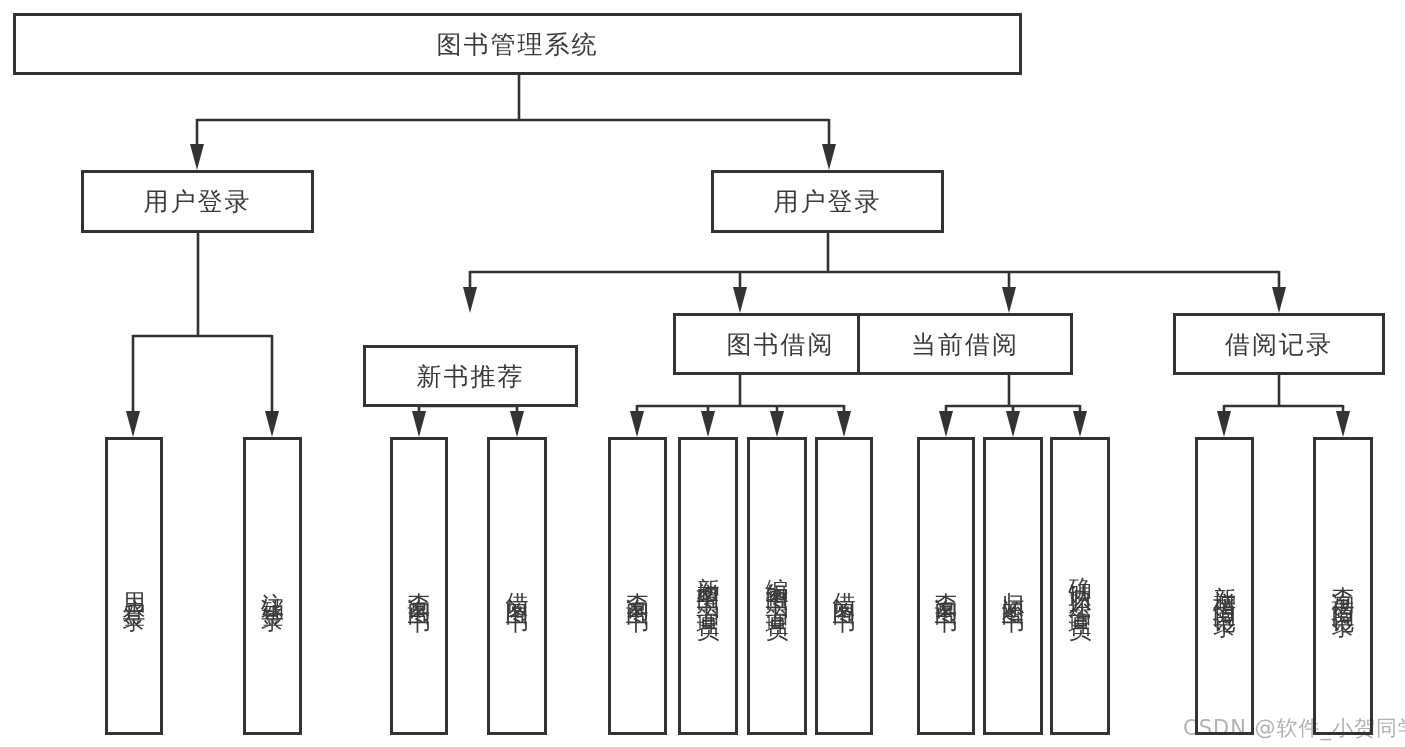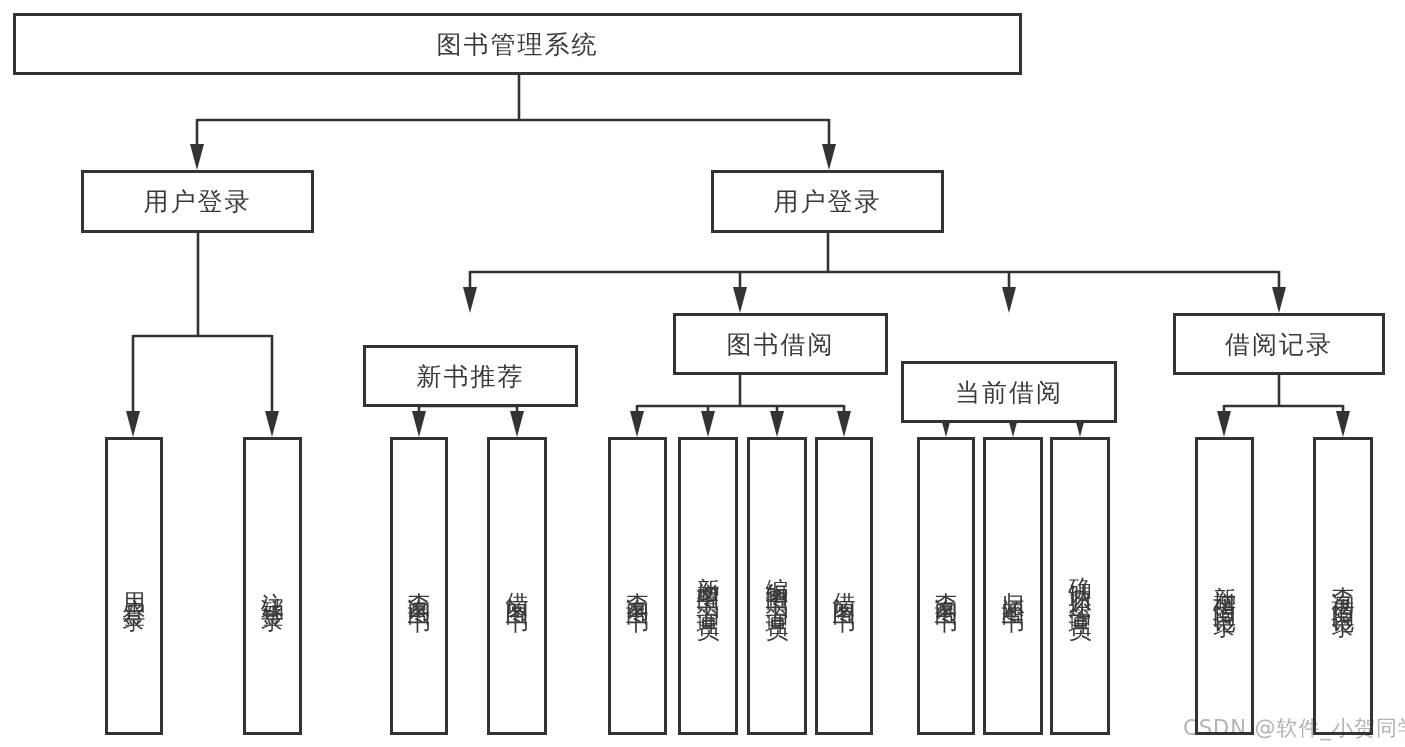--- a/index.html
+++ b/index.html
@@ -157,21 +157,21 @@
   <div class="node" style="left:711px; top:170px; width:233px; height:63px;">
     <span class="hlabel">用户登录</span>
   </div>
 
   <div class="node" style="left:363px; top:313px; width:215px; height:62px;margin-top:32px;">
     <span class="hlabel">新书推荐</span>
   </div>
   <div class="node" style="left:633px; top:313px; width:215px; height:62px;margin-left:40px;">
     <span class="hlabel">图书借阅</span>
   </div>
-  <div class="node" style="left:901px; top:313px; width:216px; height:62px;margin-top:48px;">
+  <div class="node" style="left:857px; top:313px; width:216px; height:62px;">
     <span class="hlabel">当前借阅</span>
   </div>
   <div class="node" style="left:1173px; top:313px; width:212px; height:62px;">
     <span class="hlabel">借阅记录</span>
   </div>
 
   <div class="node leaf" style="left:105px; width:58px;">
     <span class="vlabel">用户登录</span>
   </div>
   <div class="node leaf" style="left:243px; width:59px;">

